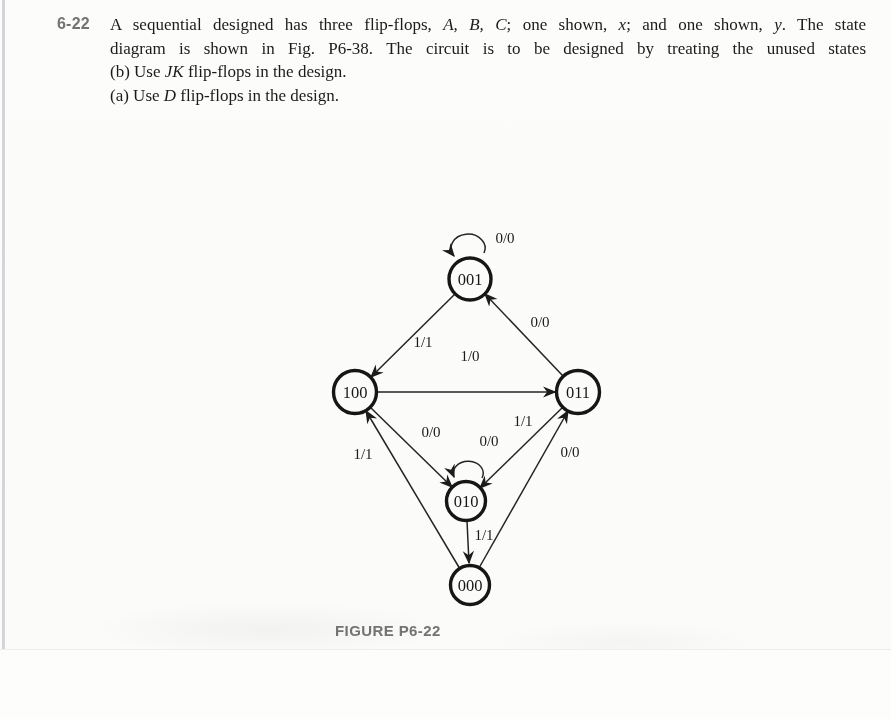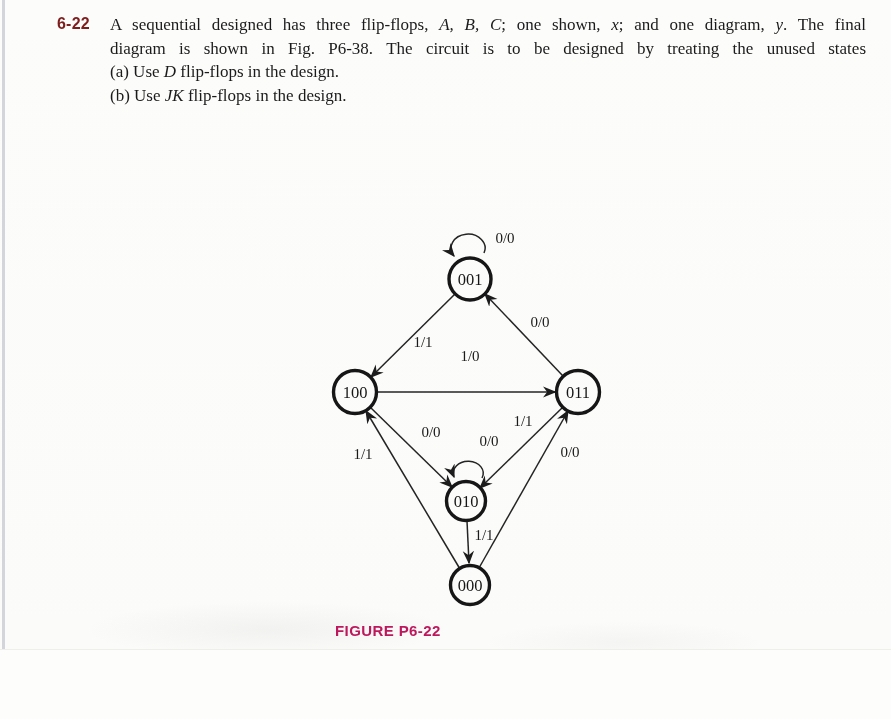--- a/index.html
+++ b/index.html
@@ -24,21 +24,21 @@
     position: absolute; left: 2px; top: 0;
     width: 3px; height: 649px;
     background: #ccccd6;
     opacity: 0.85;
   }
   .problem { position: absolute; left: 57px; top: 13px; }
   .prob-num {
     position: absolute; left: 0; top: 2px;
     font-family: "Liberation Sans", sans-serif;
     font-weight: bold; font-size: 16px; letter-spacing: 0.2px;
-    color: #7f1d1d;
+    color: #737373;
   }
   .prob-body {
     margin-left: 53px;
     width: 756px;
     font-size: 17px;
     line-height: 23.6px;
   }
   .jline { text-align: justify; text-align-last: justify; }
   .it { font-style: italic; margin-top: 15px; }
   .diagram-svg { position: absolute; left: 315px; top: 216px; }
@@ -51,37 +51,37 @@
   .edge { fill: none; stroke: #242424; stroke-width: 1.5px; }
   .edge-label {
     font-family: "Liberation Serif", serif;
     font-size: 15px; fill: #1a1a1a;
     text-anchor: middle;
   }
   .caption {
     position: absolute; left: 335px; top: 622px;
     font-family: "Liberation Sans", sans-serif;
     font-weight: bold; font-size: 15px; letter-spacing: 0.4px;
-    color: #be185d;
+    color: #737373;
   }
 </style>
 </head>
 <body>
 
 <div class="screen">
   <div class="scan-area"></div>
   <div class="scan-edge-line"></div>
 
   <div class="problem">
     <span class="prob-num">6-22</span>
     <div class="prob-body">
-      <div class="jline"><span>A sequential designed has three flip-flops, </span><span class="it">A, B, C</span><span>; one shown, </span><span class="it">x</span><span>; and one diagram, </span><span class="it">y</span><span>. The final</span></div>
+      <div class="jline"><span>A sequential designed has three flip-flops, </span><span class="it">A, B, C</span><span>; one shown, </span><span class="it">x</span><span>; and one shown, </span><span class="it">y</span><span>. The state</span></div>
       <div class="jline">diagram is shown in Fig. P6-38. The circuit is to be designed by treating the unused states</div>
+      <div><span>(b) Use </span><span class="it">JK</span><span> flip-flops in the design.</span></div>
       <div><span>(a) Use </span><span class="it">D</span><span> flip-flops in the design.</span></div>
-      <div><span>(b) Use </span><span class="it">JK</span><span> flip-flops in the design.</span></div>
     </div>
   </div>
 
   <svg class="diagram-svg" width="340" height="420" viewBox="315 216 340 420" xmlns="http://www.w3.org/2000/svg">
     <defs>
       <marker id="arrow" viewBox="0 0 10 10" refX="9" refY="5" markerWidth="9" markerHeight="9" orient="auto">
         <path d="M0,0.8 L10,5 L0,9.2 L3.2,5 Z" fill="#1c1c1c"></path>
       </marker>
     </defs>
 

